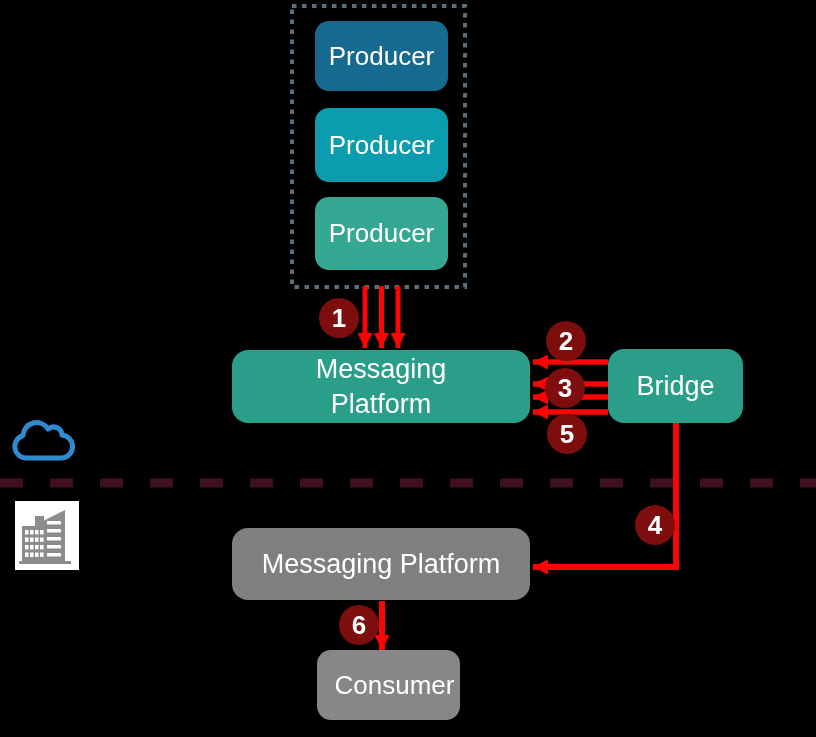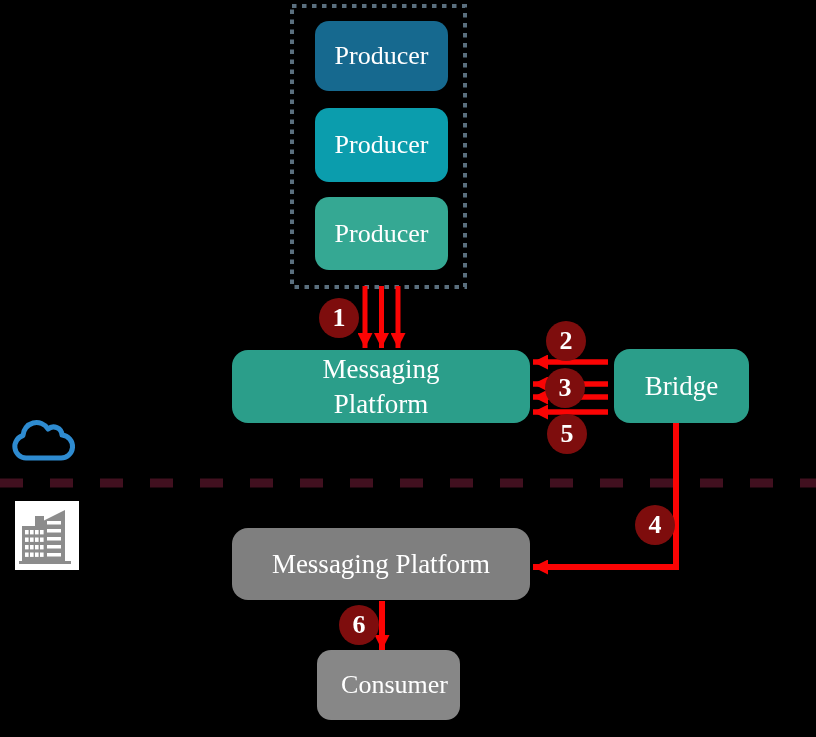--- a/index.html
+++ b/index.html
@@ -1,30 +1,30 @@
 <!DOCTYPE html>
 <html><head>
 <meta charset="utf-8">
 <style>
   html,body{margin:0;padding:0;background:#000;}
   #canvas{
     position:relative;width:816px;height:737px;background:#000000;overflow:hidden;
-    font-family:Liberation Serif, serif;color:#ffffff;
+    font-family:Liberation Sans, sans-serif;color:#ffffff;
   }
   .box{
     position:absolute;display:flex;align-items:center;justify-content:center;
     text-align:center;color:#fff;z-index:1;
   }
   .producer{left:315px;width:133px;border-radius:14px;font-size:26px;}
   #producer-1{top:21px;height:70px;background:#16698F;}
   #producer-2{top:108px;height:74px;background:#0B9DAD;}
   #producer-3{top:197px;height:73px;background:#35A893;}
   #mp-cloud{left:232px;top:350px;width:298px;height:73px;background:#2B9E8A;border-radius:16px;font-size:27px;line-height:1.28;}
   #mp-cloud .wrap{width:180px;}
-  #bridge{left:608px;top:349px;width:135px;height:74px;background:#2B9E8A;border-radius:16px;font-size:27px;margin-left:6px;}
+  #bridge{left:608px;top:349px;width:135px;height:74px;background:#2B9E8A;border-radius:16px;font-size:27px;}
   #mp-onprem{left:232px;top:528px;width:298px;height:72px;background:#7F7F7F;border-radius:16px;font-size:27px;}
   #consumer{left:317px;top:650px;width:131px;height:70px;background:#878787;border-radius:14px;font-size:26px;padding-left:12px;}
   #overlay{position:absolute;left:0;top:0;z-index:2;pointer-events:none;}
   .badge{
     position:absolute;width:40px;height:40px;border-radius:50%;background:#7E0D0D;
     display:flex;align-items:center;justify-content:center;
     font-size:26px;font-weight:bold;color:#fff;z-index:3;
   }
   #badge-1{left:319px;top:298px;}
   #badge-2{left:546px;top:321px;}

